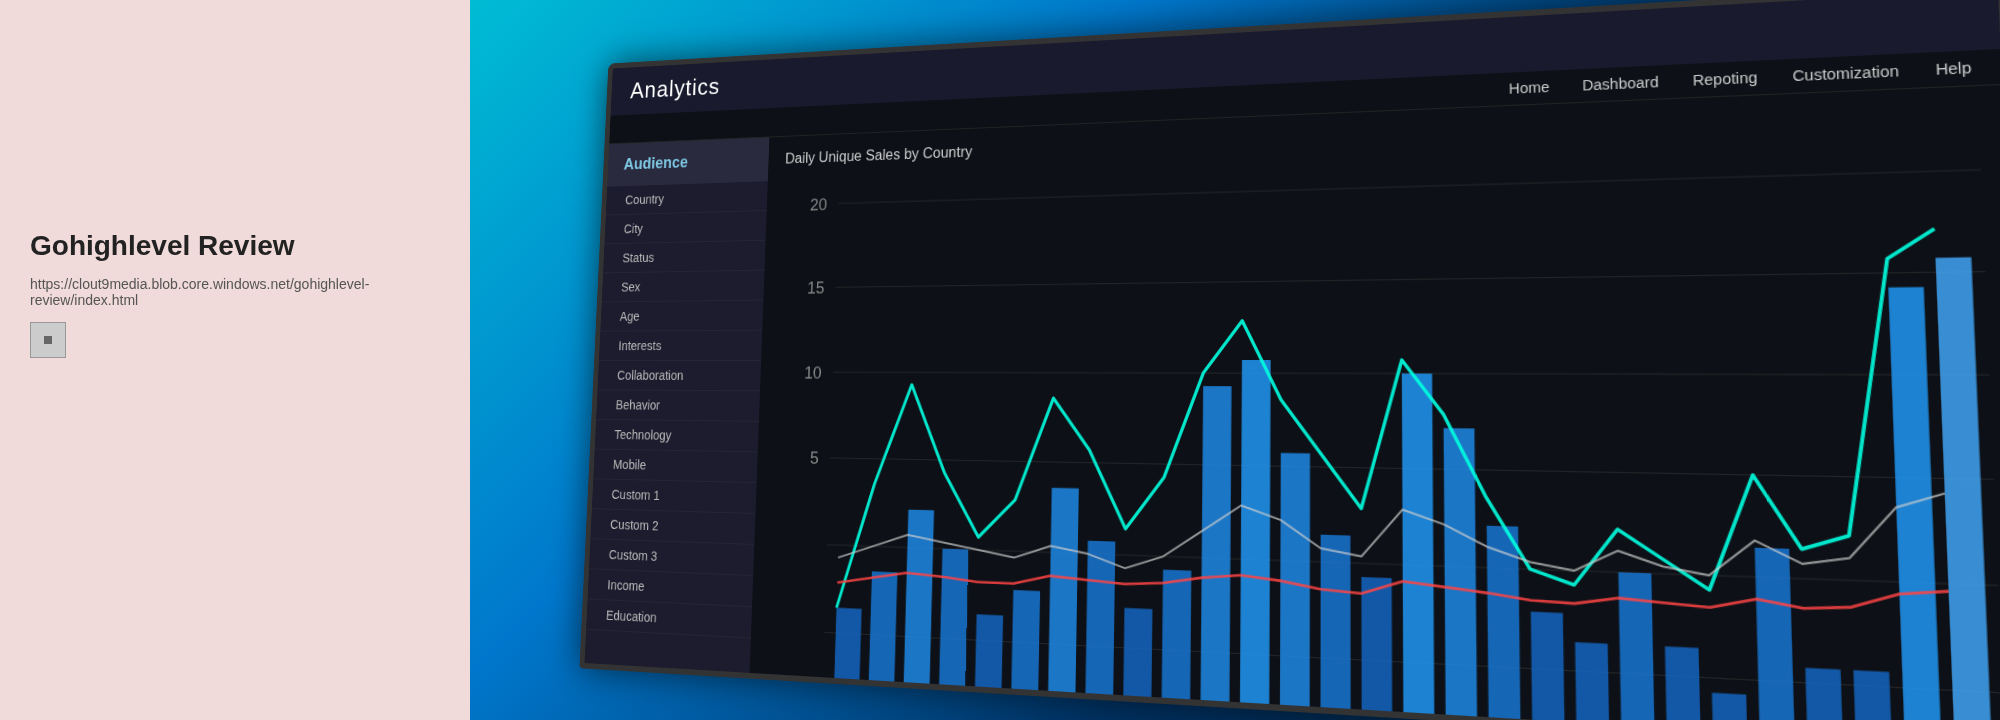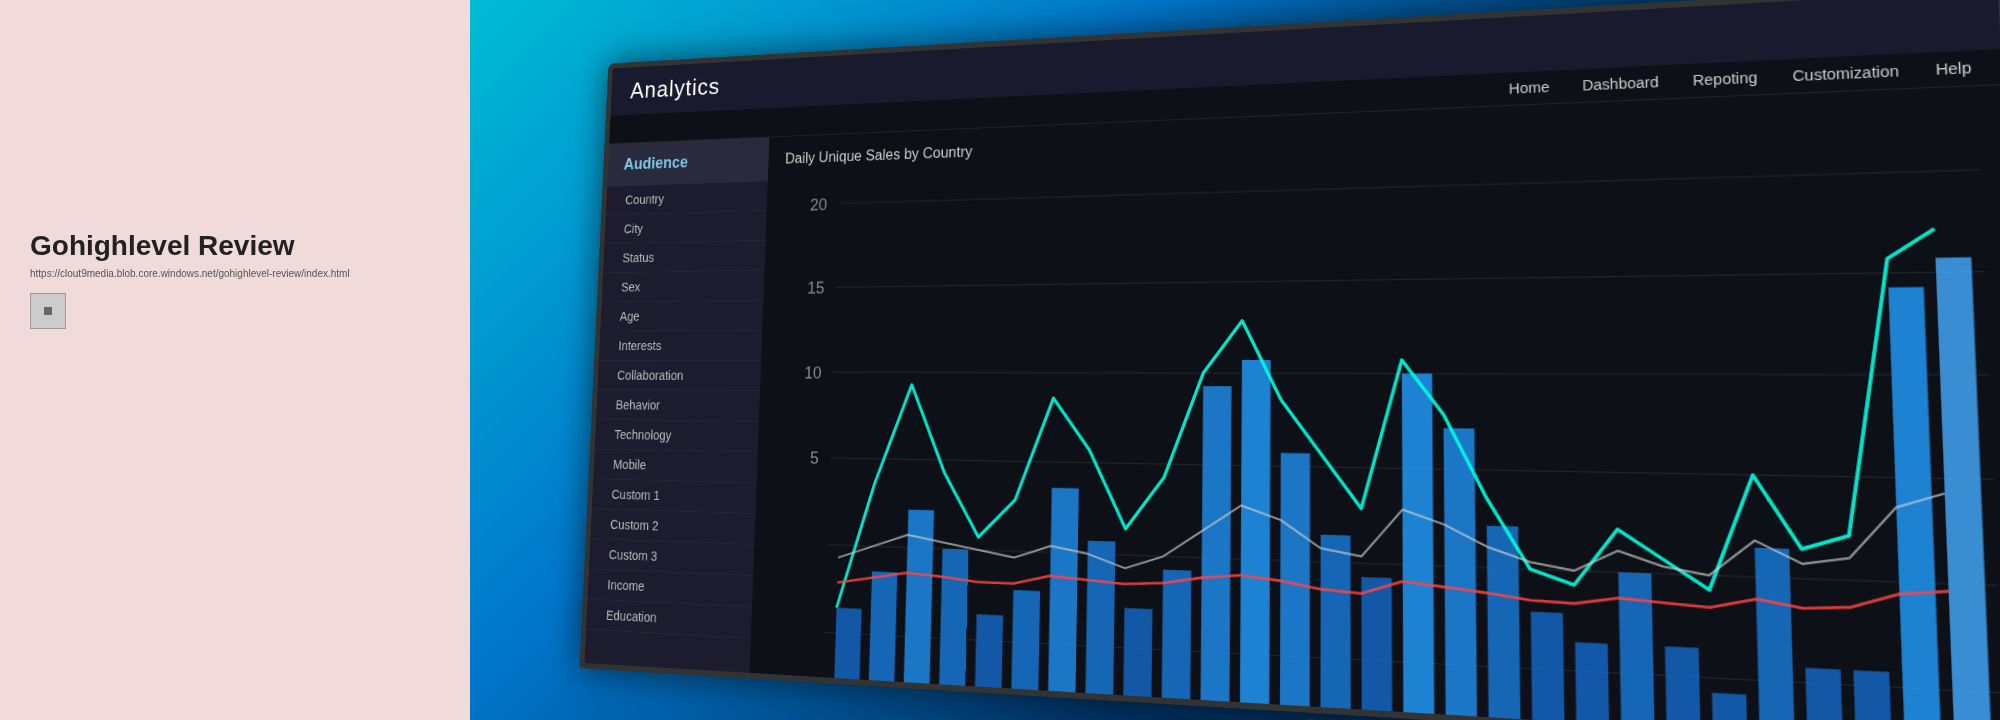--- a/index.html
+++ b/index.html
@@ -24,23 +24,23 @@
     }
 
     .site-title {
       font-size: 28px;
       font-weight: bold;
       color: #222;
       margin-top: 200px;
     }
 
     .site-url {
-      font-size: 10px;
+      font-size: 14px;
       color: #555;
-      margin-top: 6px;
+      margin-top: 14px;
     }
 
     .favicon-box {
       width: 36px;
       height: 36px;
       background: #ccc;
       border: 1px solid #999;
       margin-top: 14px;
       display: flex;
       align-items: center;

